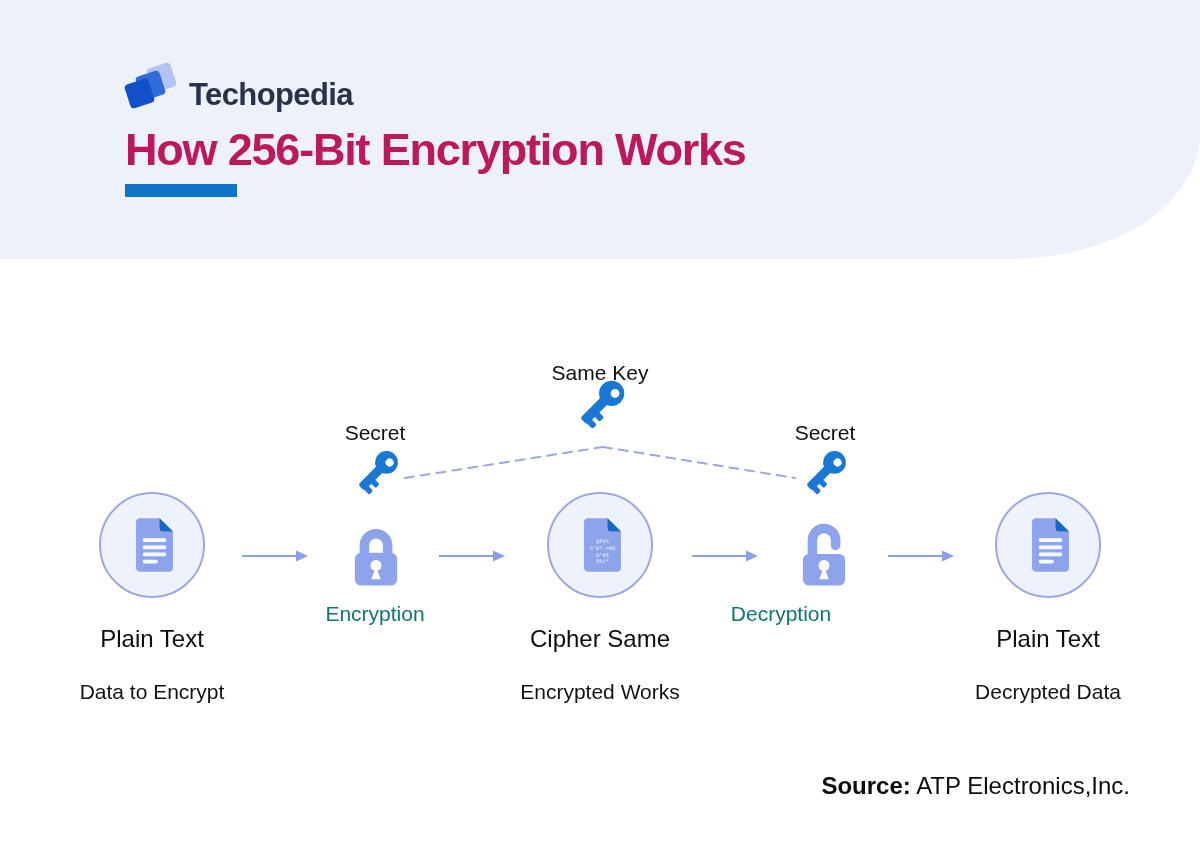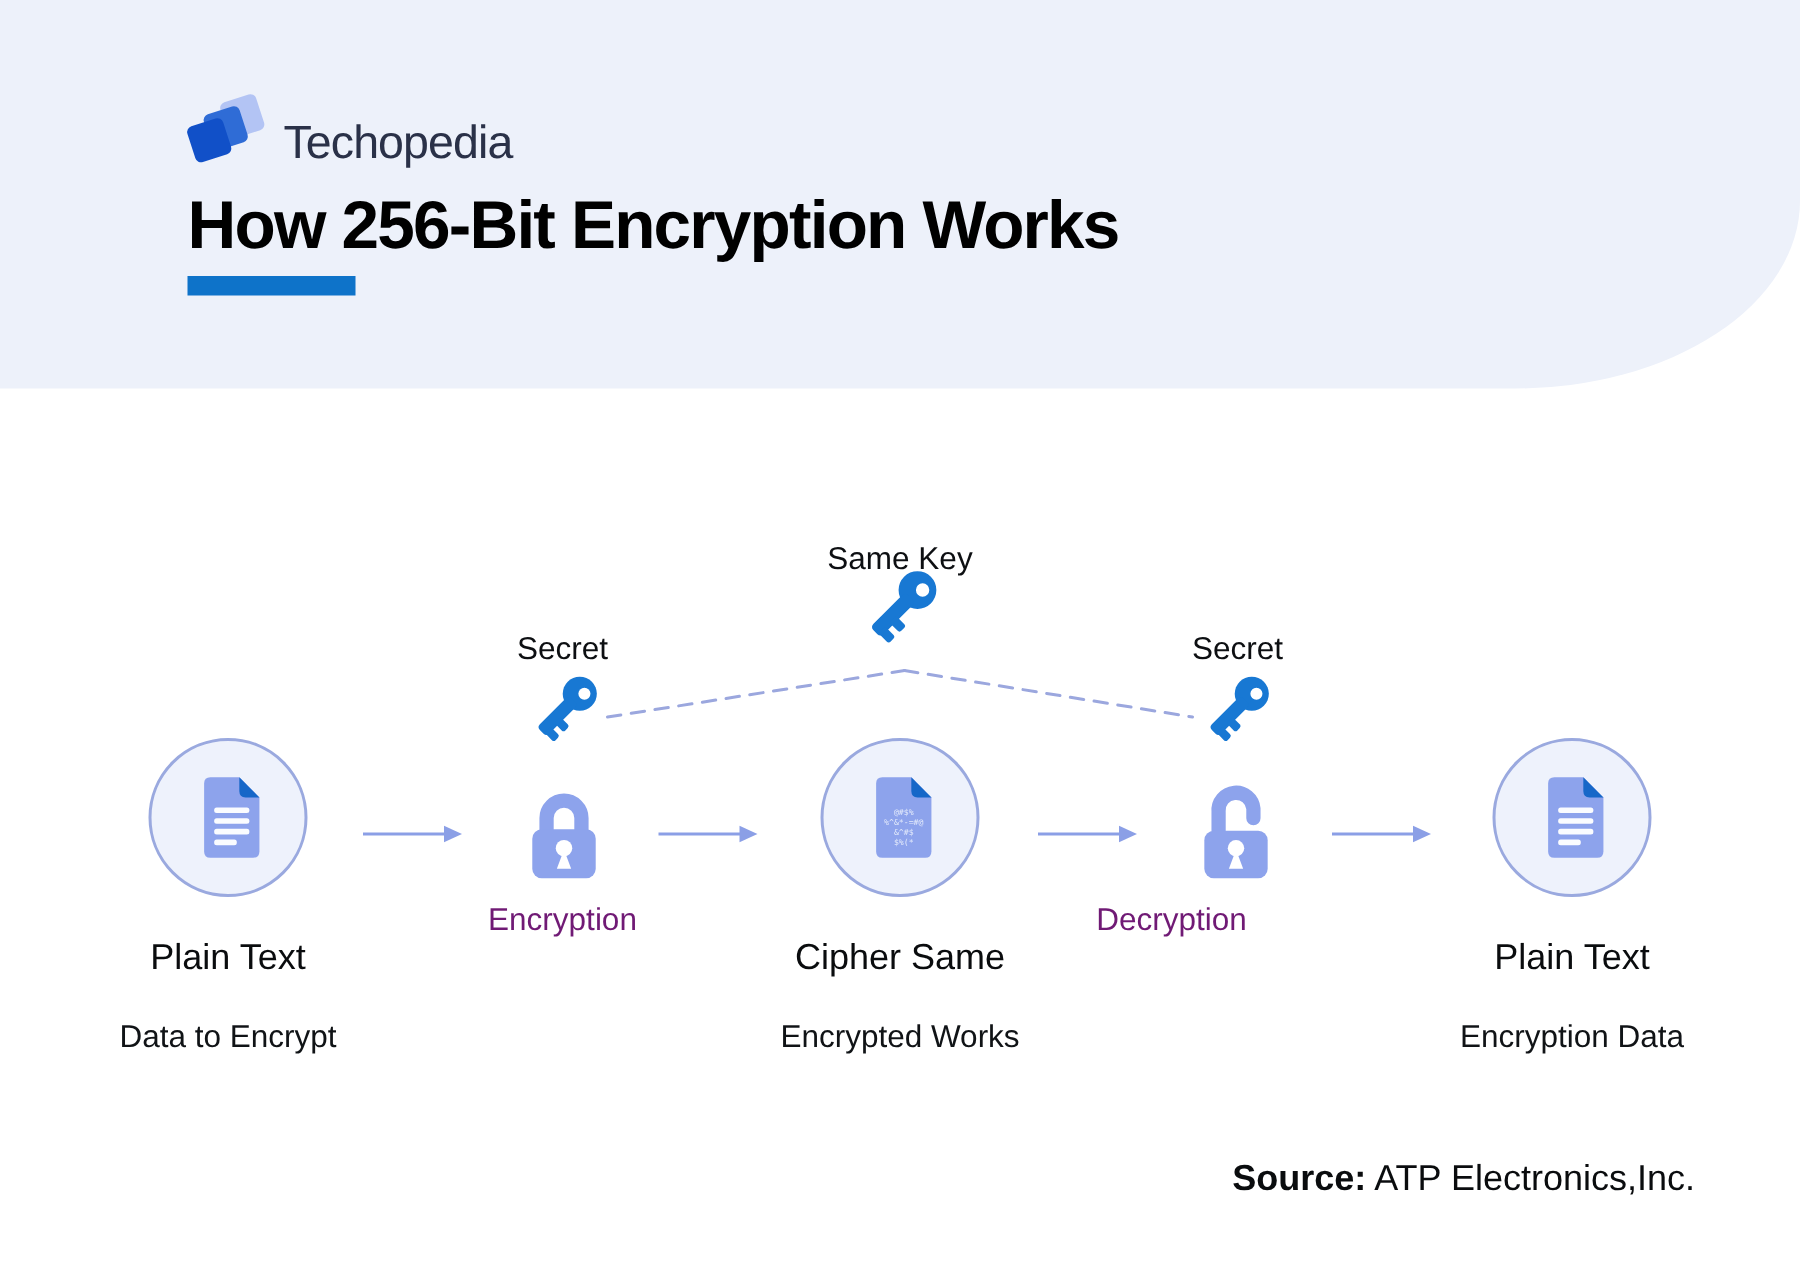--- a/index.html
+++ b/index.html
@@ -11,41 +11,41 @@
     position:absolute; left:0; top:0; width:100%; height:259px;
     background:#EDF1FA; border-bottom-right-radius:190px 125px;
   }
   
   .brand { position:absolute; left:126px; top:62px; display:flex; align-items:center; gap:13px; }
   .logo { position:relative; width:50px; height:46px; flex:0 0 auto; }
   .logo i { position:absolute; width:25px; height:25px; border-radius:4px; transform:rotate(-18deg); }
   .logo .l-light { left:23px; top:0;  background:#B3C4F4; }
   .logo .l-mid   { left:12px; top:8px; background:#2F6CD6; }
   .logo .l-dark  { left:1px;  top:16px; background:#1150C8; }
-  .wordmark { font-size:31px; font-weight:400; color:#2A3148; letter-spacing:-0.6px;margin-top:15px; }
+  .wordmark { font-size:31px; font-weight:700; color:#2A3148; letter-spacing:-0.6px;margin-top:15px; }
   
   .page-title {
     position:absolute; left:125px; top:124px; font-size:45px; font-weight:700;
-    color:#000000; letter-spacing:-1.2px; white-space:nowrap;
+    color:#be185d; letter-spacing:-1.2px; white-space:nowrap;
   }
   .accent-bar { position:absolute; left:125px; top:184px; width:112px; height:13px; background:#0E73C9; }
   
   .klabel { position:absolute; text-align:center; font-size:21px; color:#0D0F12; }
   .same-key-label   { left:500px; top:343px; width:200px;margin-top:18px; }
   .secret-left-label  { left:295px; top:421px; width:160px; }
   .secret-right-label { left:745px; top:421px; width:160px; }
   .abs { position:absolute; }
   
   .node-circle {
     position:absolute; top:492px; width:106px; height:106px; box-sizing:border-box;
     border:2px solid #9AA9DF; border-radius:50%; background:#EEF2FC;
     display:flex; align-items:center; justify-content:center;
   }
   .circle-left{ left:99px; } .circle-center{ left:547px; } .circle-right{ left:995px; }
-  .step-label { position:absolute; top:602px; width:170px; text-align:center; font-size:21px; color:#701a75; }
+  .step-label { position:absolute; top:602px; width:170px; text-align:center; font-size:21px; color:#0f766e; }
   .encryption-label{ left:290px; } .decryption-label{ left:696px; }
   .node-caption { position:absolute; top:624px; width:280px; text-align:center; }
   .node-caption .t { font-size:24px; font-weight:400; color:#0A0C0E; line-height:29px; }
   .node-caption .s { font-size:21px; color:#101316; line-height:27px;margin-top:25px; }
   .caption-left{ left:12px; } .caption-center{ left:460px; } .caption-right{ left:908px; }
   
   .source { position:absolute; top:772px; right:70px; font-size:24px; color:#0A0C0E;margin-left:30px; }
   .source .b { font-weight:700; }
   .cipher-glyphs { font-family:"DejaVu Sans Mono", monospace; }
 </style>
@@ -179,17 +179,17 @@
   <div class="node-caption caption-left">
     <div class="t">Plain Text</div>
     <div class="s">Data to Encrypt</div>
   </div>
   <div class="node-caption caption-center">
     <div class="t">Cipher Same</div>
     <div class="s">Encrypted Works</div>
   </div>
   <div class="node-caption caption-right">
     <div class="t">Plain Text</div>
-    <div class="s">Encryption Data</div>
+    <div class="s">Decrypted Data</div>
   </div>
 
   <div class="source"><span class="b">Source:</span><span> ATP Electronics,Inc.</span></div>
 </div>
 
 </body></html>

